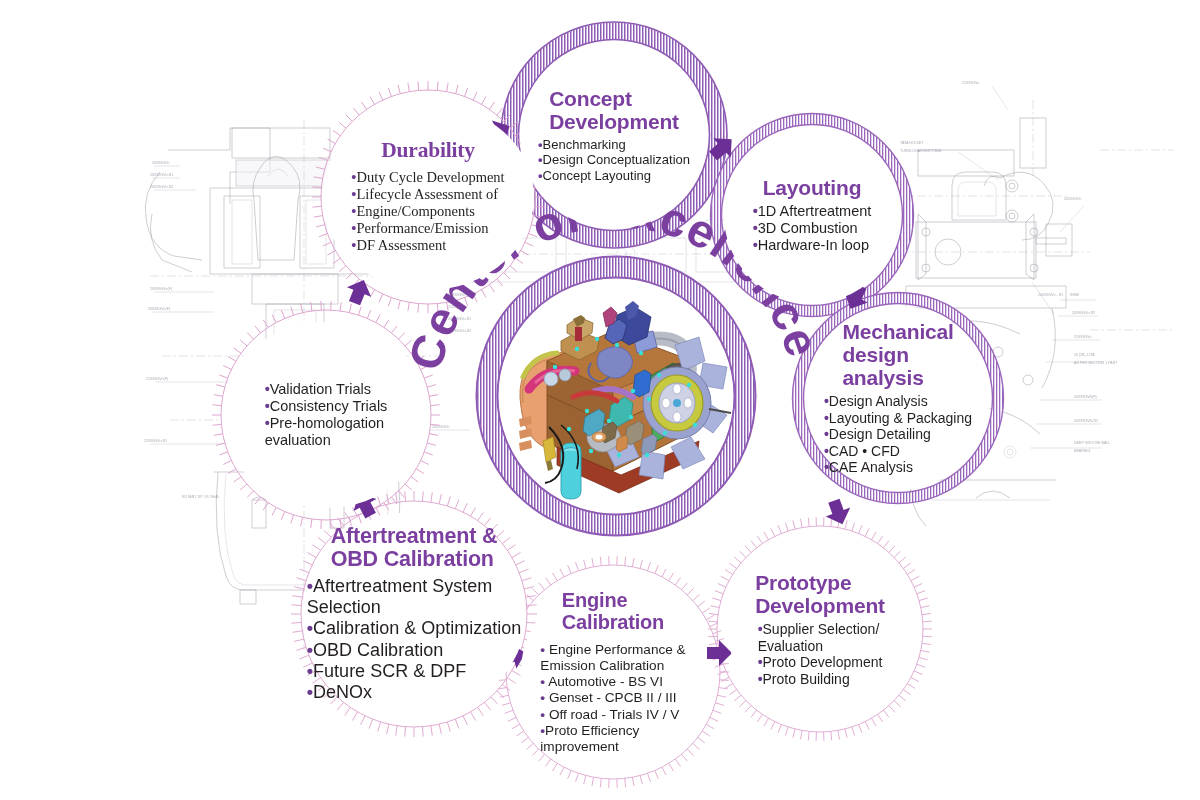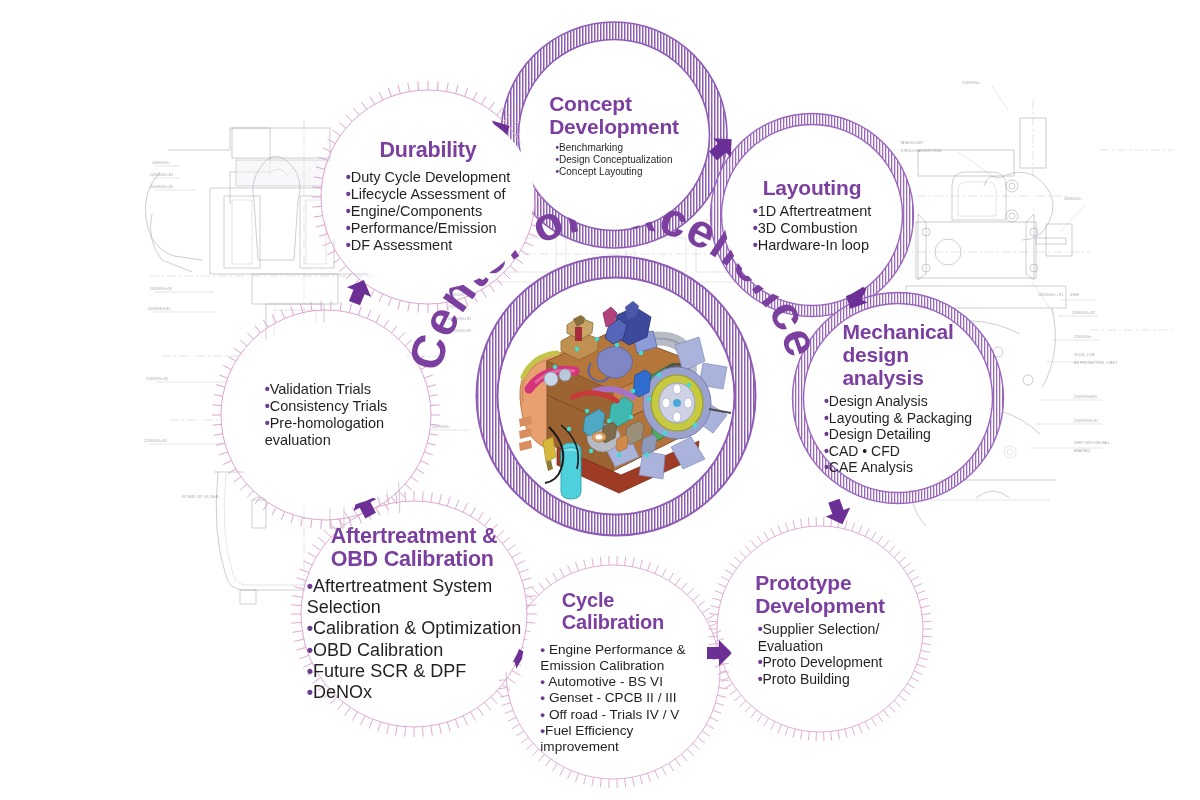--- a/index.html
+++ b/index.html
@@ -819,21 +819,21 @@
       <textPath href="#coePath" startOffset="50%" text-anchor="middle">Center of Excellence</textPath>
     </text>
   </svg>
 
   <div class="node" style="left:520px;top:41px;width:188px;height:188px;">
     <div class="inner" style="padding:8px 6px;">
       <div class="ntitle" style="font-size:21px;">
         <div>Concept</div>
         <div>Development</div>
       </div>
-      <div class="nlist" style="font-size:10px;">
+      <div class="nlist" style="font-size:13px;">
         <div><span class="bullet">•</span><span>Benchmarking</span></div>
         <div><span class="bullet">•</span><span>Design Conceptualization</span></div>
         <div><span class="bullet">•</span><span>Concept Layouting</span></div>
       </div>
     </div>
   </div>
 
   <div class="node" style="left:724px;top:127px;width:176px;height:176px;">
     <div class="inner" style="padding:8px 4px;">
       <div class="ntitle" style="font-size:21px;">
@@ -875,30 +875,30 @@
         <div><span>Evaluation</span></div>
         <div><span class="bullet">•</span><span>Proto Development</span></div>
         <div><span class="bullet">•</span><span>Proto Building</span></div>
       </div>
     </div>
   </div>
 
   <div class="node" style="left:521px;top:580px;width:184px;height:184px;">
     <div class="inner" style="padding:4px 2px;">
       <div class="ntitle" style="font-size:20px;margin-bottom:9px;">
-        <div>Cycle</div>
+        <div>Engine</div>
         <div>Calibration</div>
       </div>
       <div class="nlist" style="font-size:13.6px;">
         <div><span class="bullet">•</span> <span>Engine Performance &amp;</span></div>
         <div><span>Emission Calibration</span></div>
         <div><span class="bullet">•</span> <span>Automotive - BS VI</span></div>
         <div><span class="bullet">•</span> <span>Genset - CPCB II / III</span></div>
         <div><span class="bullet">•</span> <span>Off road - Trials IV / V</span></div>
-        <div><span class="bullet">•</span><span>Fuel Efficiency</span></div>
+        <div><span class="bullet">•</span><span>Proto Efficiency</span></div>
         <div><span>improvement</span></div>
       </div>
     </div>
   </div>
 
   <div class="node" style="left:302px;top:512px;width:224px;height:204px;">
     <div class="inner" style="padding:4px 0;">
       <div class="ntitle" style="font-size:21.5px;">
         <div>Aftertreatment &amp;</div>
         <div>OBD Calibration</div>
@@ -919,21 +919,21 @@
       <div class="nlist" style="font-size:14.5px;">
         <div><span class="bullet">•</span><span>Validation Trials</span></div>
         <div><span class="bullet">•</span><span>Consistency Trials</span></div>
         <div><span class="bullet">•</span><span>Pre-homologation</span></div>
         <div><span>evaluation</span></div>
       </div>
     </div>
   </div>
 
   <div class="node" style="left:322px;top:104px;width:212px;height:186px;">
-    <div class="inner" style="padding:4px 0;">
+    <div class="inner" style="padding:4px 0;font-family:Liberation Serif, serif;">
       <div class="ntitle" style="font-size:21.5px;margin-bottom:6px;">
         <div>Durability</div>
       </div>
       <div class="nlist" style="font-size:14.5px;">
         <div><span class="bullet">•</span><span>Duty Cycle Development</span></div>
         <div><span class="bullet">•</span><span>Lifecycle Assessment of</span></div>
         <div><span class="bullet">•</span><span>Engine/Components</span></div>
         <div><span class="bullet">•</span><span>Performance/Emission</span></div>
         <div><span class="bullet">•</span><span>DF Assessment</span></div>
       </div>

